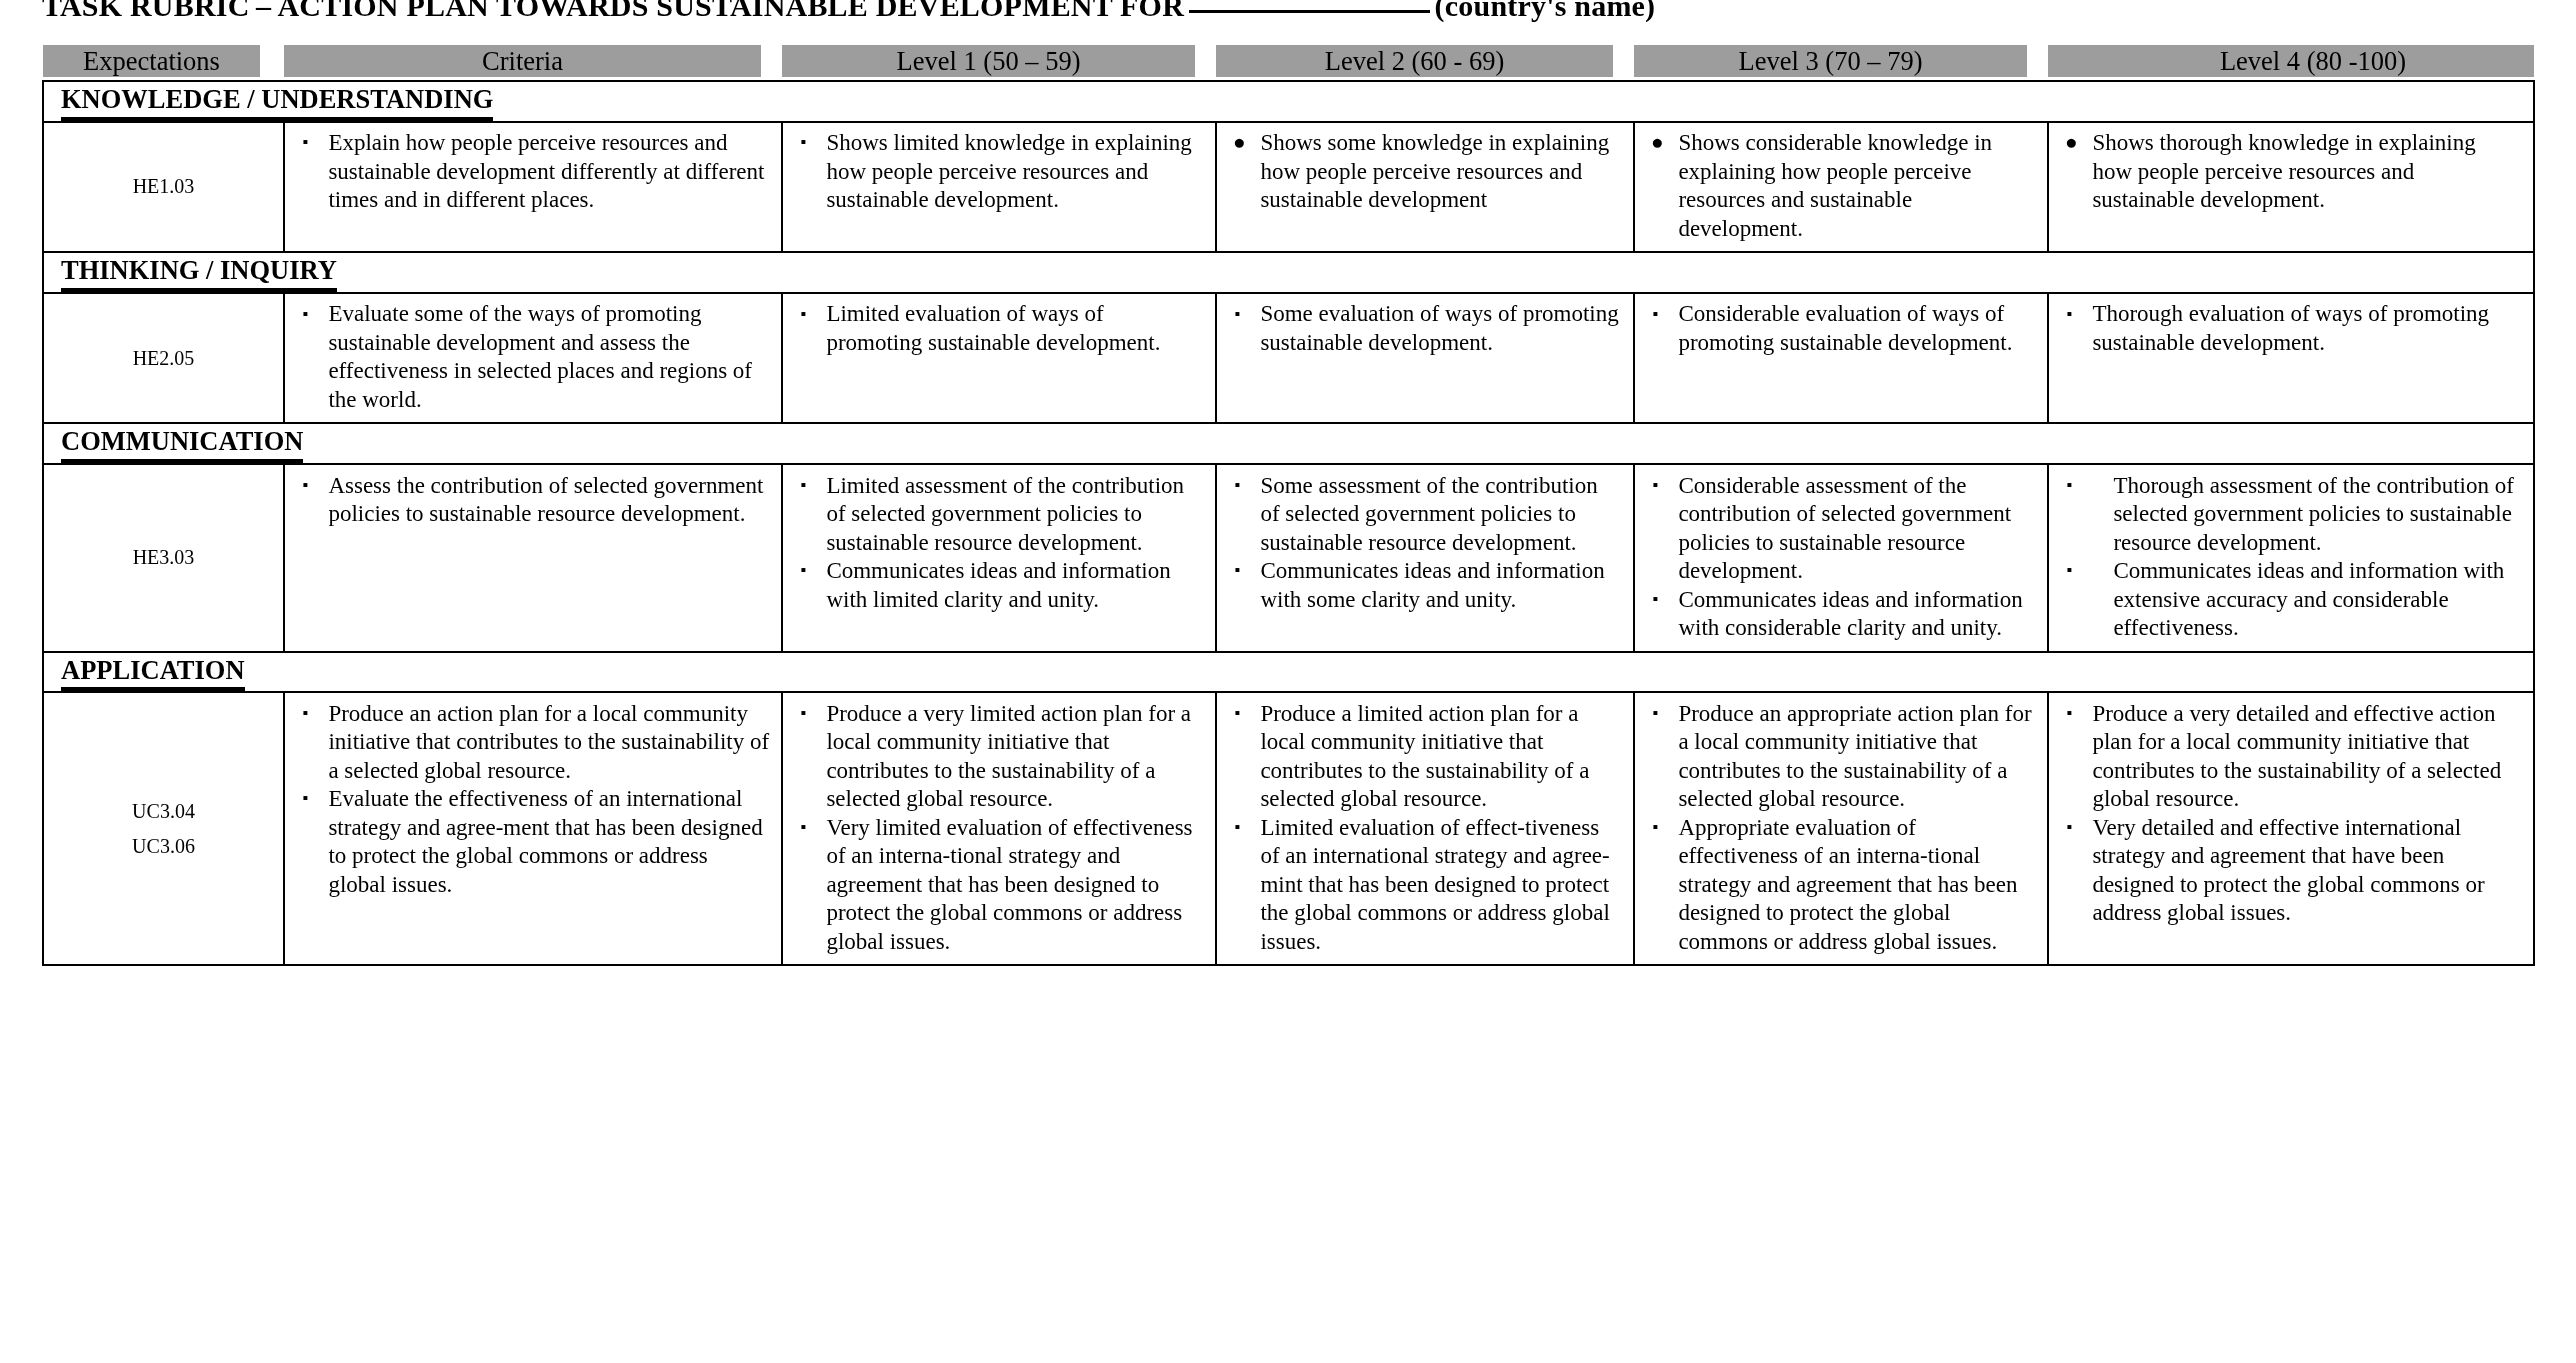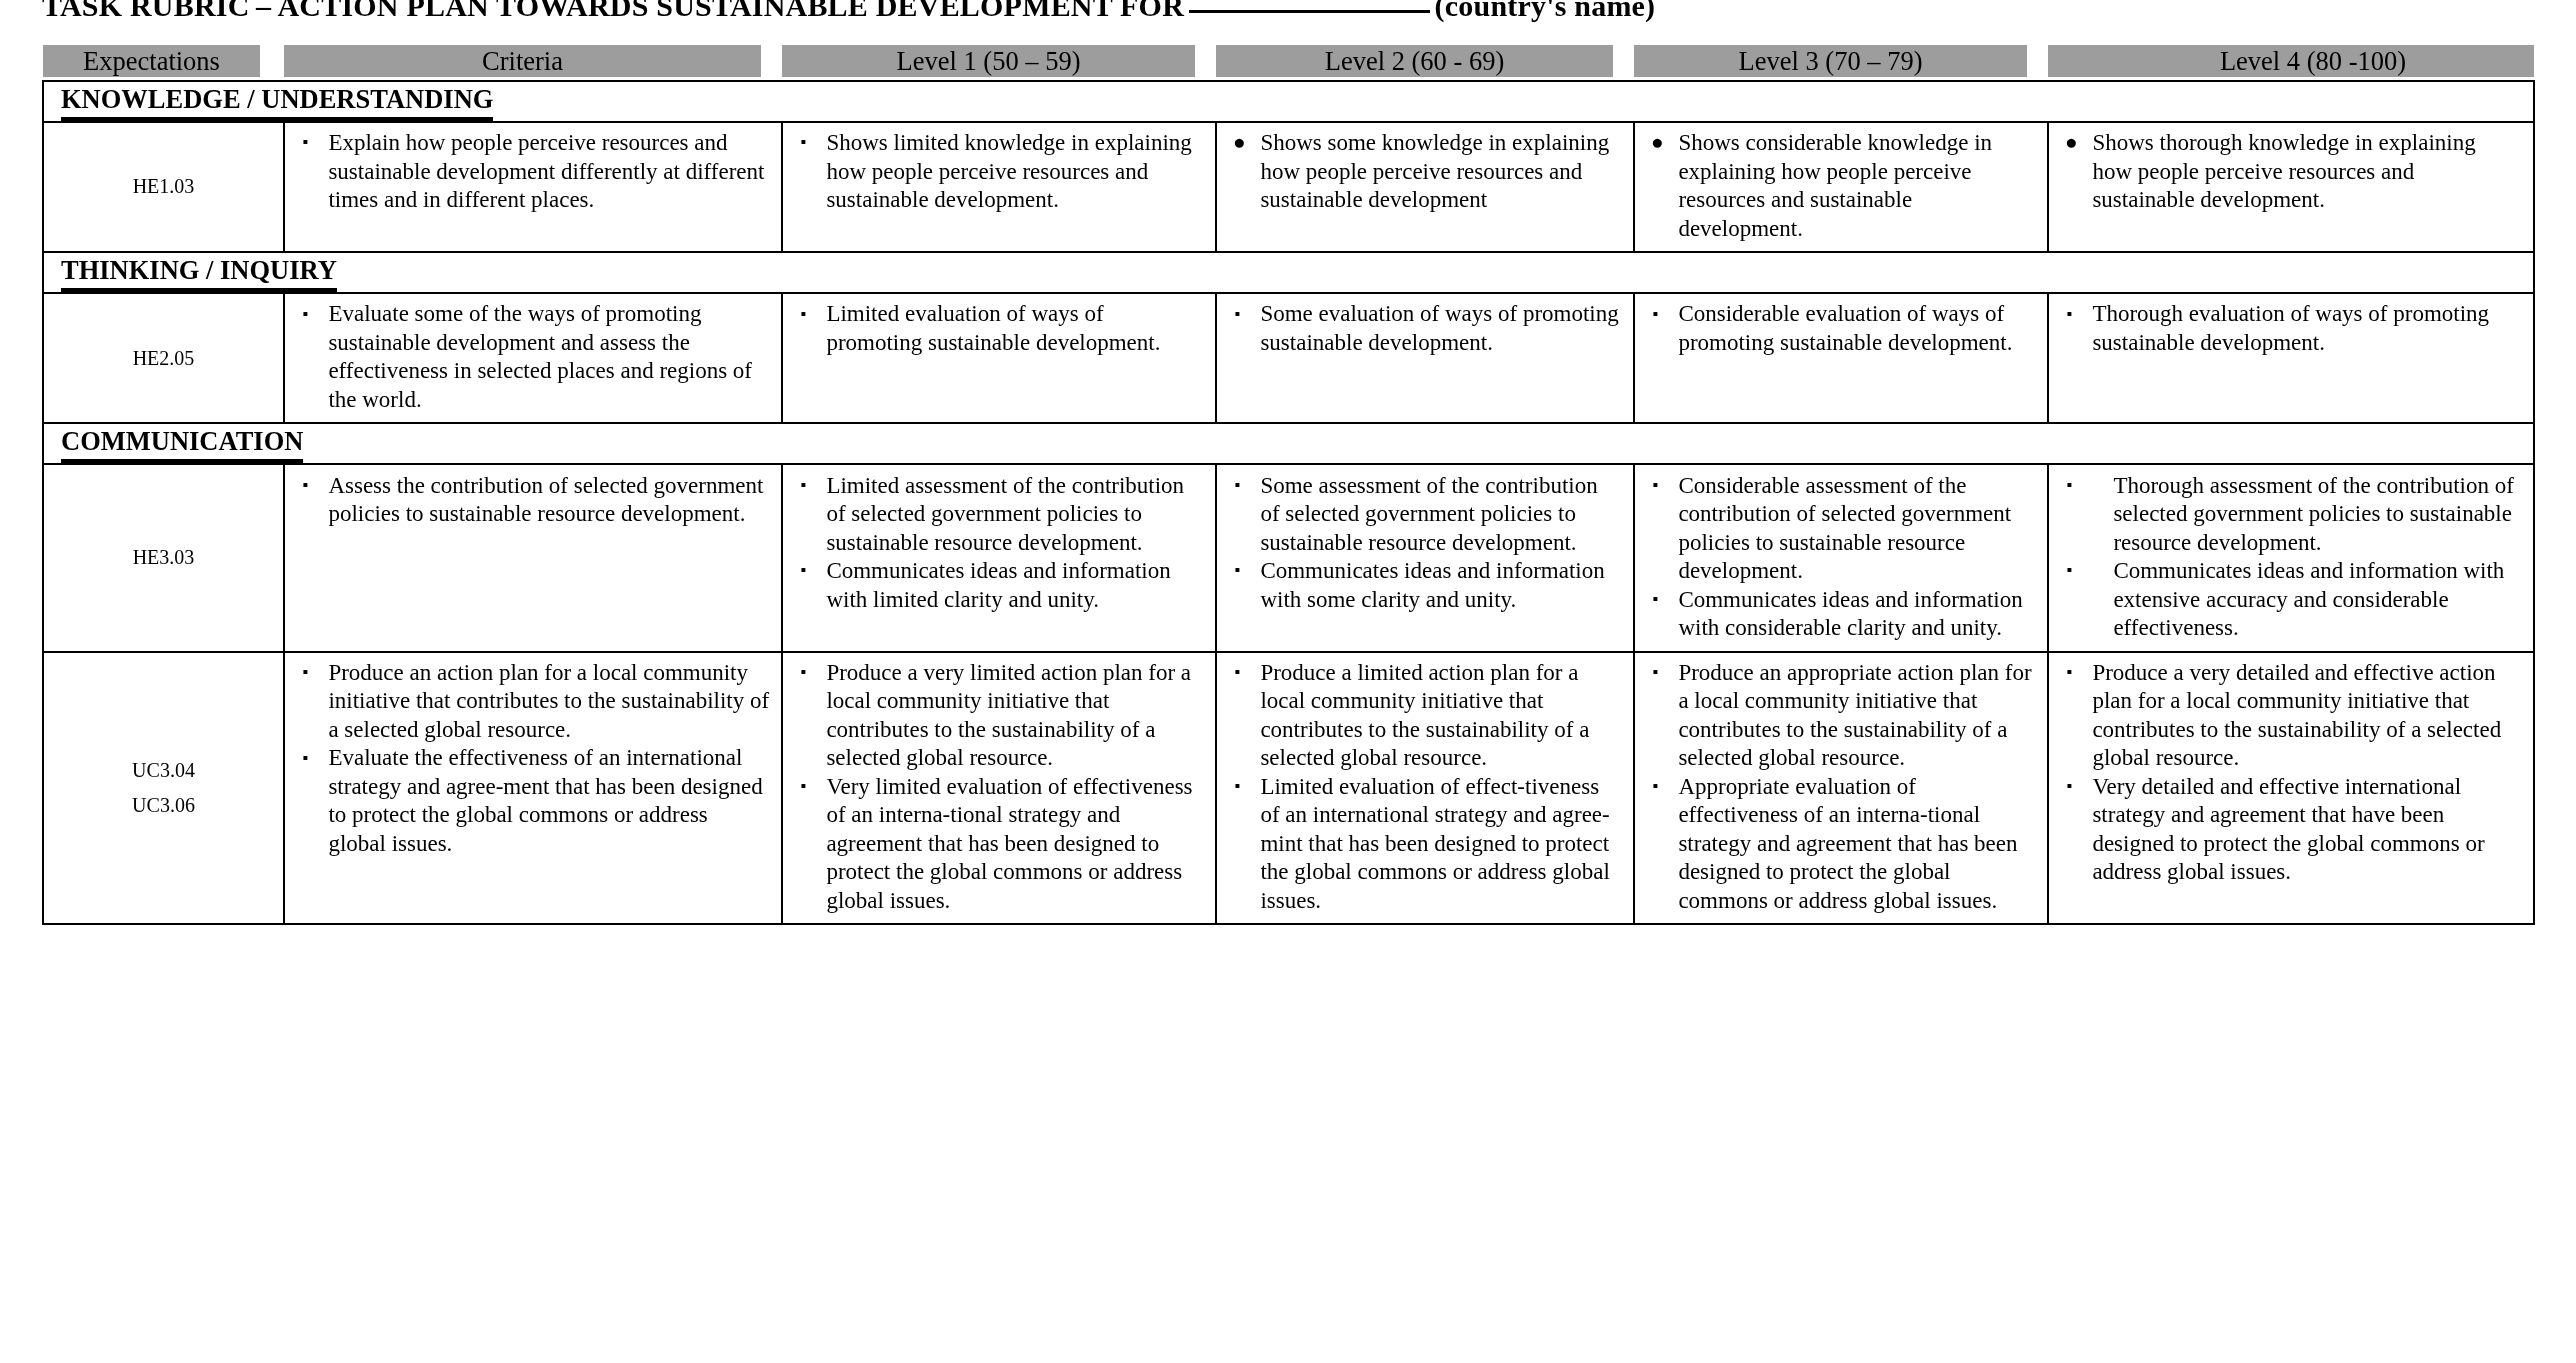--- a/index.html
+++ b/index.html
@@ -185,20 +185,23 @@
               <li class="sq"><span class="bl">▪</span><span>Communicates ideas and information with considerable clarity and unity.</span></li>
             </ul>
           </td>
           <td class="cell wide">
             <ul class="b">
               <li class="sq gap"><span class="bl">▪</span><span>Thorough assessment of the contribution of selected government policies to sustainable resource development.</span></li>
               <li class="sq gap"><span class="bl">▪</span><span>Communicates ideas and information with extensive accuracy and considerable effectiveness.</span></li>
             </ul>
           </td>
         </tr>
+        <tr class="cat">
+          <td colspan="6"><span class="catlabel">APPLICATION</span></td>
+        </tr>
         <tr class="body">
           <td class="expcell">
             <div class="exptext">UC3.04</div>
             <div class="exptext">UC3.06</div>
           </td>
           <td class="cell">
             <ul class="b">
               <li class="sq"><span class="bl">▪</span><span>Produce an action plan for a local community initiative that contributes to the sustainability of a selected global resource.</span></li>
               <li class="sq"><span class="bl">▪</span><span>Evaluate the effectiveness of an international strategy and agree-ment that has been designed to protect the global commons or address global issues.</span></li>
             </ul>

